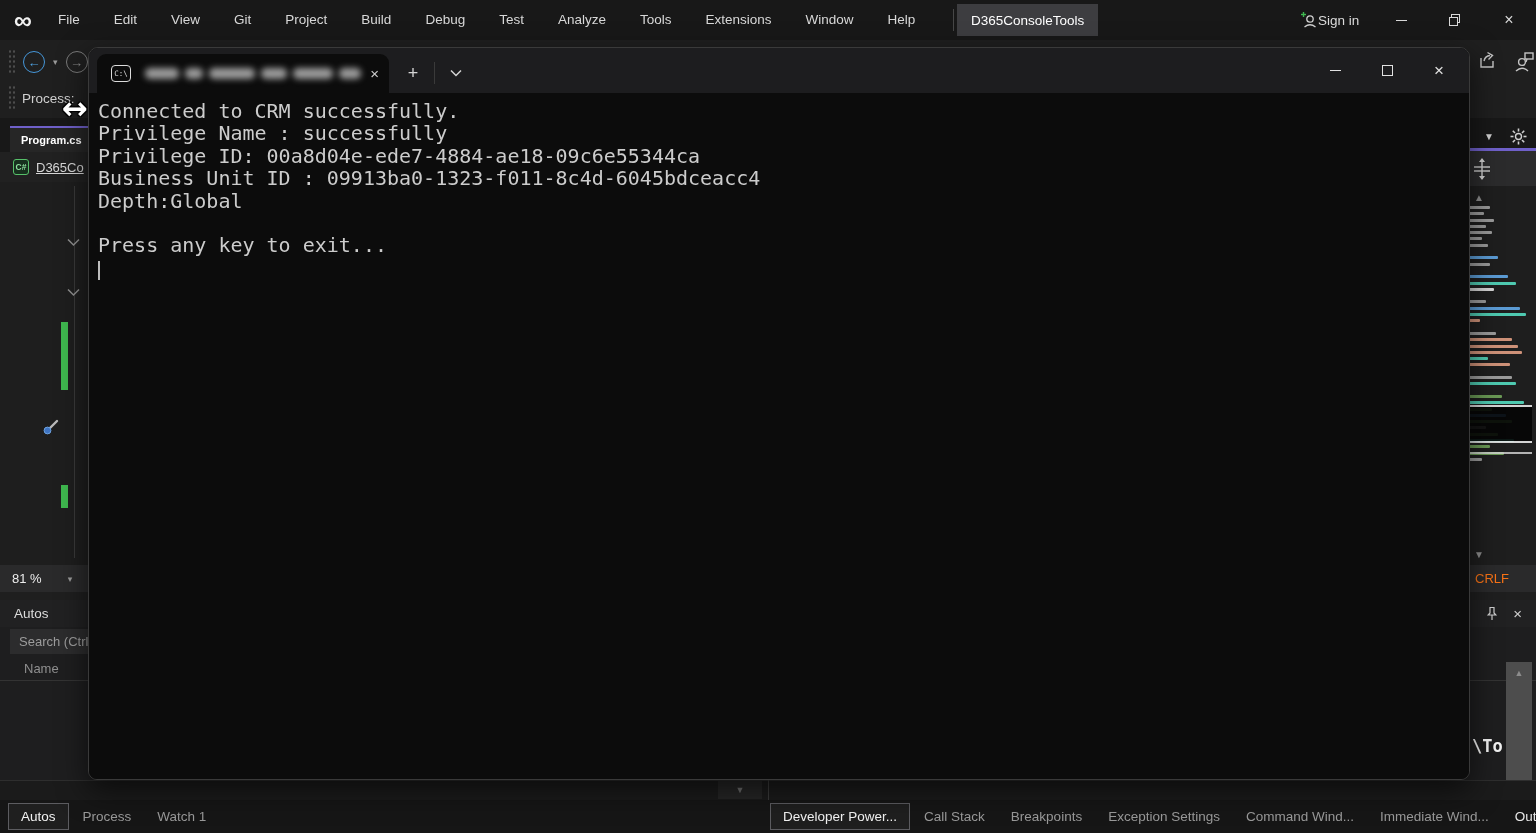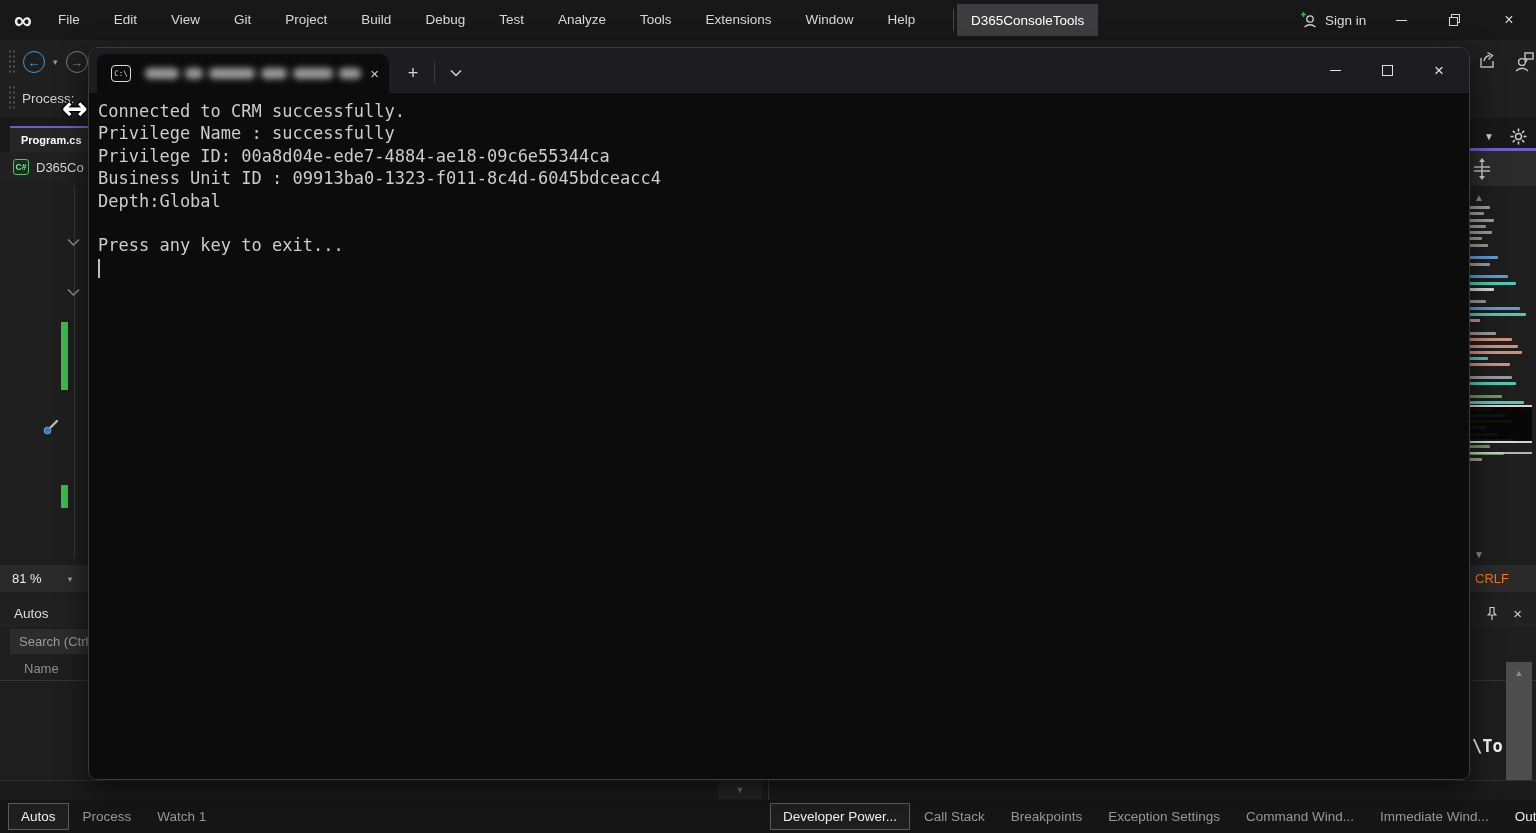--- a/index.html
+++ b/index.html
@@ -10,21 +10,21 @@
   
   .titlebar { position:absolute; left:0; top:0; width:1536px; height:40px; background:#181818; display:flex; align-items:center; }
   .vs-logo { width:46px; text-align:center; color:#f2f2f2; font-size:25px; font-weight:bold; line-height:40px; }
   .menubar { display:flex; align-items:center;gap:10px; }
   .menu-item { color:#d8d8d8; font-size:13.5px; padding:0 12px; line-height:40px; cursor:default; }
   .tb-sep { width:1px; height:22px; background:#474747; margin-left:26px; }
   .searchbox { display:flex; align-items:center; margin-left:18px; color:#cfcfcf; font-size:13.5px; }
   .caret-down { font-size:9px; color:#9a9a9a; }
   .doc-badge { position:absolute; left:957px; top:4px; height:32px; padding:0 14px; background:#3d3d40; color:#ffffff;
                font-size:13.5px; display:flex; align-items:center; }
-  .signin { position:absolute; left:1300px; top:0; height:40px; display:flex; align-items:center; gap:7px; color:#dcdcdc; font-size:13.5px; }
+  .signin { position:absolute; left:1300px; top:0; height:40px; display:flex; align-items:center; color:#dcdcdc; font-size:13.5px; }
   .win-controls { position:absolute; right:0; top:0; height:40px; display:flex; }
   .win-btn { width:54px; height:40px; display:flex; align-items:center; justify-content:center; color:#d8d8d8; }
   .minus-glyph { width:11px; height:1px; background:#d8d8d8; }
   .restore-glyph { position:relative; width:12px; height:12px; }
   .restore-glyph .b { position:absolute; left:2px; top:0; width:9px; height:9px; border:1px solid #d8d8d8; }
   .restore-glyph .f { position:absolute; left:0; top:3px; width:9px; height:9px; border:1px solid #d8d8d8; background:#181818; }
   .x-glyph { font-size:16px; color:#d8d8d8; }
 
   
   .grip { width:7px; height:26px; background-image:radial-gradient(circle,#4d4d4d 1px,transparent 1.3px); background-size:4px 5px; }
@@ -35,21 +35,21 @@
   .toolbar2 { position:absolute; left:8px; top:86px; height:24px; display:flex; align-items:center; gap:7px; }
   .process-label { color:#cfcfcf; font-size:13.5px; }
 
   
   .doc-tabstrip { position:absolute; left:0; top:118px; width:1536px; height:34px; background:#181818; }
   .doc-tab { position:absolute; left:10px; top:126px; width:92px; height:26px; background:#262626; border-top:2.5px solid #6f60c9;
              color:#ffffff; font-size:11px; font-weight:bold; display:flex; align-items:center; padding-left:11px; overflow:hidden; white-space:nowrap; }
   .breadcrumb { position:absolute; left:0; top:152px; width:88px; height:30px; background:#212121; display:flex; align-items:center; gap:7px; padding-left:13px; overflow:hidden; }
   .cs-icon { min-width:16px; width:16px; height:16px; border:1px solid #57c06a; border-radius:3px; background:#17301e;
              color:#8fe09f; font-size:8.5px; font-weight:bold; display:flex; align-items:center; justify-content:center; }
-  .breadcrumb-text { color:#d6d6d6; font-size:13px; white-space:nowrap; }
+  .breadcrumb-text { color:#d6d6d6; font-size:13px; white-space:nowrap;text-decoration:underline; }
   .editor-bg { position:absolute; left:0; top:182px; width:1536px; height:383px; background:#1e1e1e; }
   .outline-line { position:absolute; left:74px; top:186px; width:1px; height:372px; background:#3a3a3a; }
   .outline-chevron { position:absolute; color:#8f8f8f; }
   .change-bar { position:absolute; left:61px; width:7px; background:#3fb94f; }
   .screwdriver { position:absolute; left:42px; top:418px; }
 
   
   .ed-statusbar { position:absolute; left:0; top:565px; width:1536px; height:27px; background:#2a2a2b; display:flex; align-items:center; }
   .zoom-box { display:flex; align-items:center; gap:26px; padding-left:12px; color:#ececec; font-size:13px; }
   .crlf { position:absolute; right:27px; color:#f97316; font-size:13px; }
@@ -110,21 +110,21 @@
   .tab-blur { display:flex; align-items:center; gap:6px; margin-left:14px; filter:blur(3px); }
   .tab-blur span { display:block; height:11px; background:#9b9b9b; border-radius:5px; }
   .term-tab-close { margin-left:auto; color:#cfcfcf; font-size:15px; }
   .term-newtab { position:absolute; left:309px; top:10px; width:30px; height:30px; display:flex; align-items:center; justify-content:center; color:#d4d4d4; font-size:18px; }
   .term-tab-sep { position:absolute; left:345px; top:14px; width:1px; height:22px; background:#3a3a3a; }
   .term-dd { position:absolute; left:352px; top:10px; width:30px; height:30px; display:flex; align-items:center; justify-content:center; color:#d4d4d4; }
   .term-controls { position:absolute; right:4px; top:0; height:45px; display:flex; }
   .term-btn { width:52px; height:45px; display:flex; align-items:center; justify-content:center; color:#e2e2e2; }
   .term-max-glyph { width:11px; height:11px; border:1px solid #e2e2e2; }
   .term-body { position:absolute; left:0; top:45px; width:100%; height:688px; background:#0c0c0c; padding:7px 0 0 9px; }
-  .term-line { font-family:"DejaVu Sans Mono", monospace; font-size:17px; line-height:22.4px; color:#cccccc; white-space:pre; }
+  .term-line { font-family:"DejaVu Sans Mono", monospace; font-size:20px; line-height:22.4px; color:#cccccc; white-space:pre; }
   .term-cursor { display:inline-block; width:2px; height:19px; background:#bdbdbd; vertical-align:text-bottom; }
 
   
   .mouse-cursor { position:absolute; left:62px; top:90px; z-index:50; color:#ffffff; font-size:31px; font-weight:bold;
                   font-family:"DejaVu Sans", sans-serif;
                   text-shadow:1px 1px 0 #000,-1px -1px 0 #000,1px -1px 0 #000,-1px 1px 0 #000,0 0 3px #000; }
 
   svg { display:block; }
 </style>
 </head>

